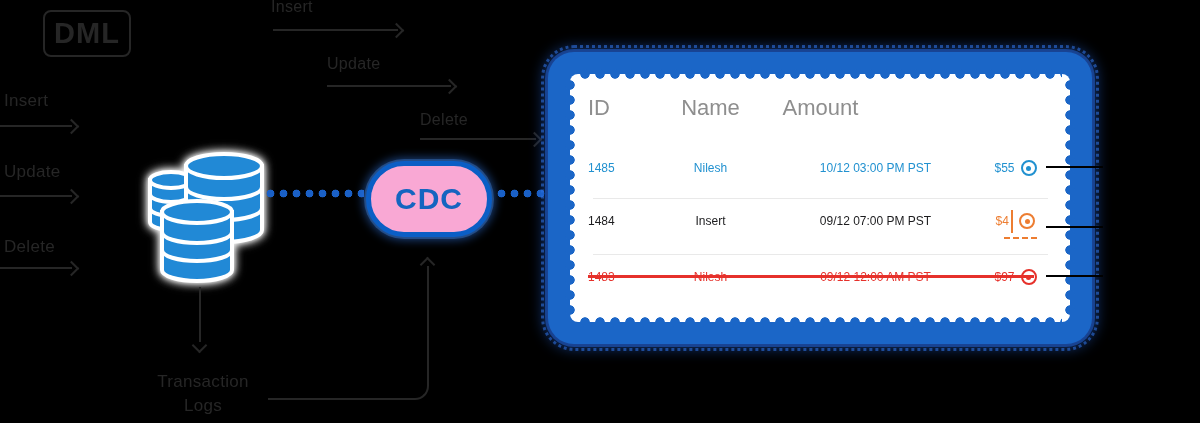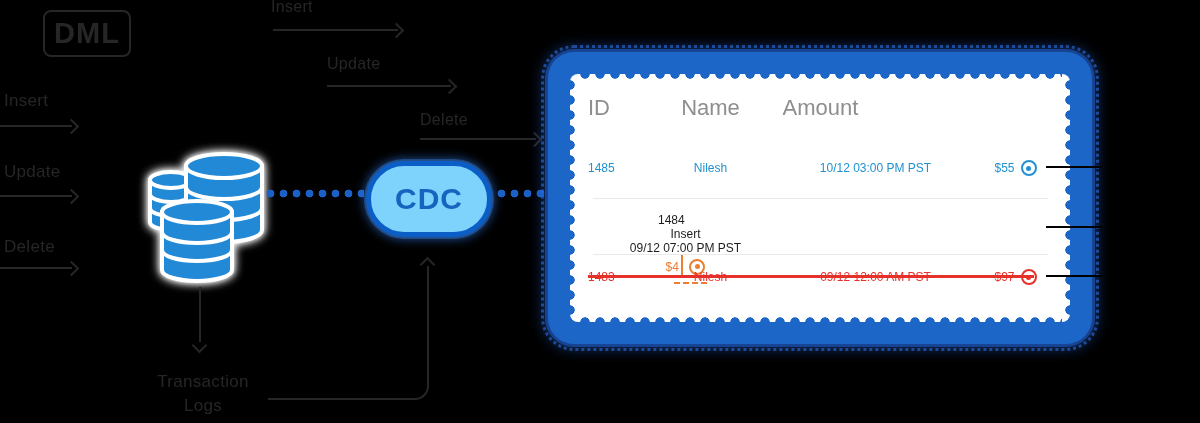--- a/index.html
+++ b/index.html
@@ -26,21 +26,21 @@
   
   .dml{position:absolute;left:43px;top:10px;width:84px;height:43px;border:2.6px solid var(--ink);
        border-radius:8px;display:flex;align-items:center;justify-content:center;
        color:var(--ink);font-size:29px;font-weight:600;letter-spacing:1px;}
   
   .dots{position:absolute;height:9px;
     background-image:radial-gradient(circle at 4.5px 4.5px,#1a60c6 3.6px,rgba(26,96,198,0) 4.2px);
     background-size:13px 9px;background-repeat:repeat-x;}
   
   .cdc{position:absolute;left:366px;top:161px;width:126px;height:76px;border-radius:40px;
-       background:#7dd3fc;border:5px solid #0b5ec5;box-sizing:border-box;
+       background:#f9a8d4;border:5px solid #0b5ec5;box-sizing:border-box;
        display:flex;align-items:center;justify-content:center;
        color:#1565c0;font-size:30px;font-weight:600;letter-spacing:1px;
        box-shadow:0 0 0 2px rgba(70,140,235,.35),0 0 10px 3px rgba(50,120,230,.55);}
   
   .dbsvg{position:absolute;left:140px;top:152px;filter:drop-shadow(0 0 5px rgba(255,255,255,.9)) drop-shadow(0 0 2px rgba(255,255,255,.8));}
   
   .stamp{position:absolute;left:548px;top:52px;width:544px;height:292px;}
   .stamp-outer{position:absolute;inset:0;background:var(--stamp);border-radius:26px;
        box-shadow:0 0 0 3px rgba(35,95,205,.55),0 0 14px 5px rgba(35,100,215,.5);
        outline:3px dotted rgba(45,110,220,.6);outline-offset:4px;}
@@ -165,21 +165,21 @@
       <div class="c-amt">
         <span>$55</span>
         <span class="dotcirc">
             <i></i>
           </span>
       </div>
     </div>
 
     <div class="divider" style="top:146px;"></div>
 
-    <div class="trow row-update" style="top:161px;flex-direction:column;">
+    <div class="trow row-update" style="top:154px;">
       <div class="c-id">1484</div>
       <div class="c-name">Insert</div>
       <div class="c-ts">09/12 07:00 PM PST</div>
       <div class="c-amt">
         <span>$4</span>
         <span class="cursorbar"></span>
         <span class="dotcirc">
             <i></i>
           </span>
         <span class="dash-underline"></span>

